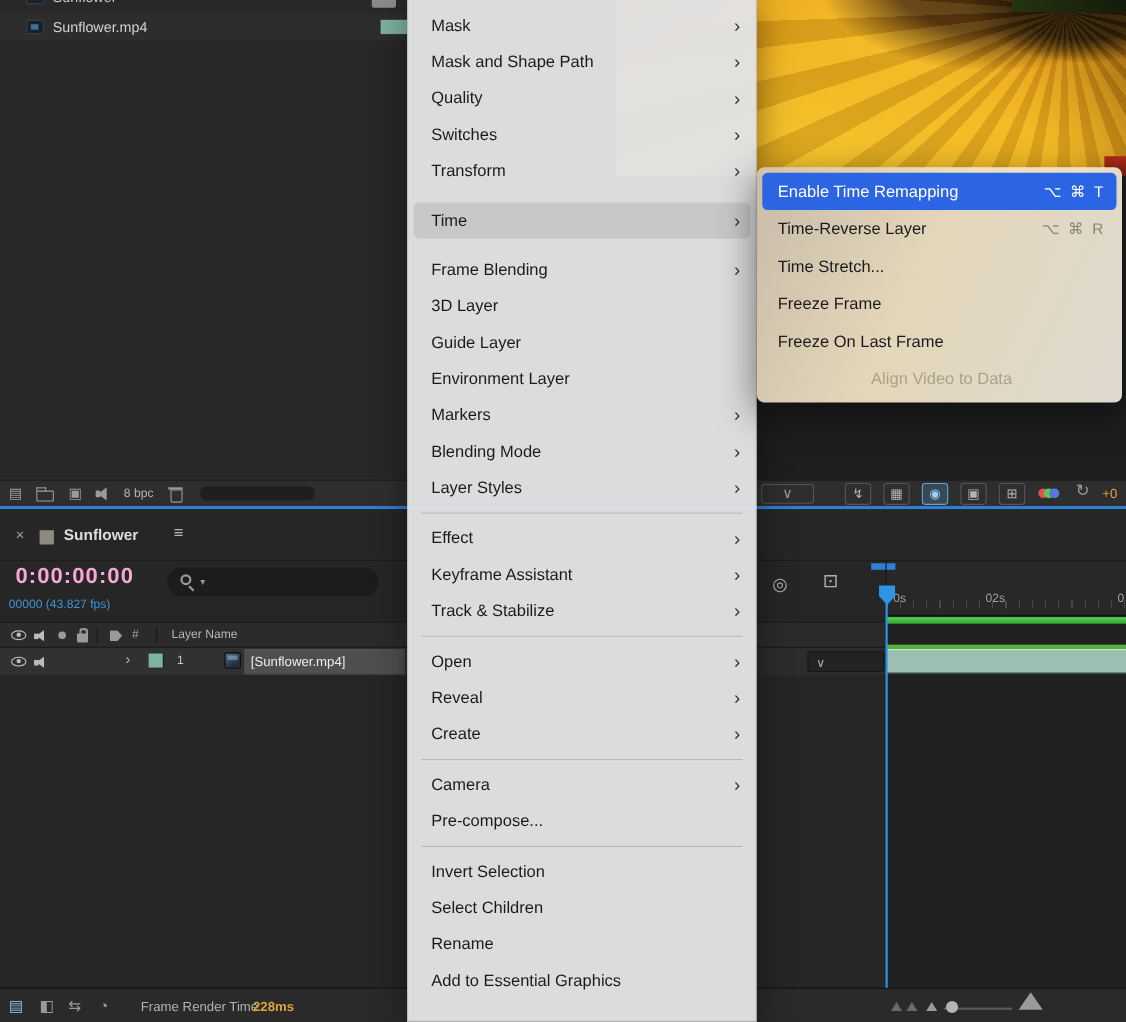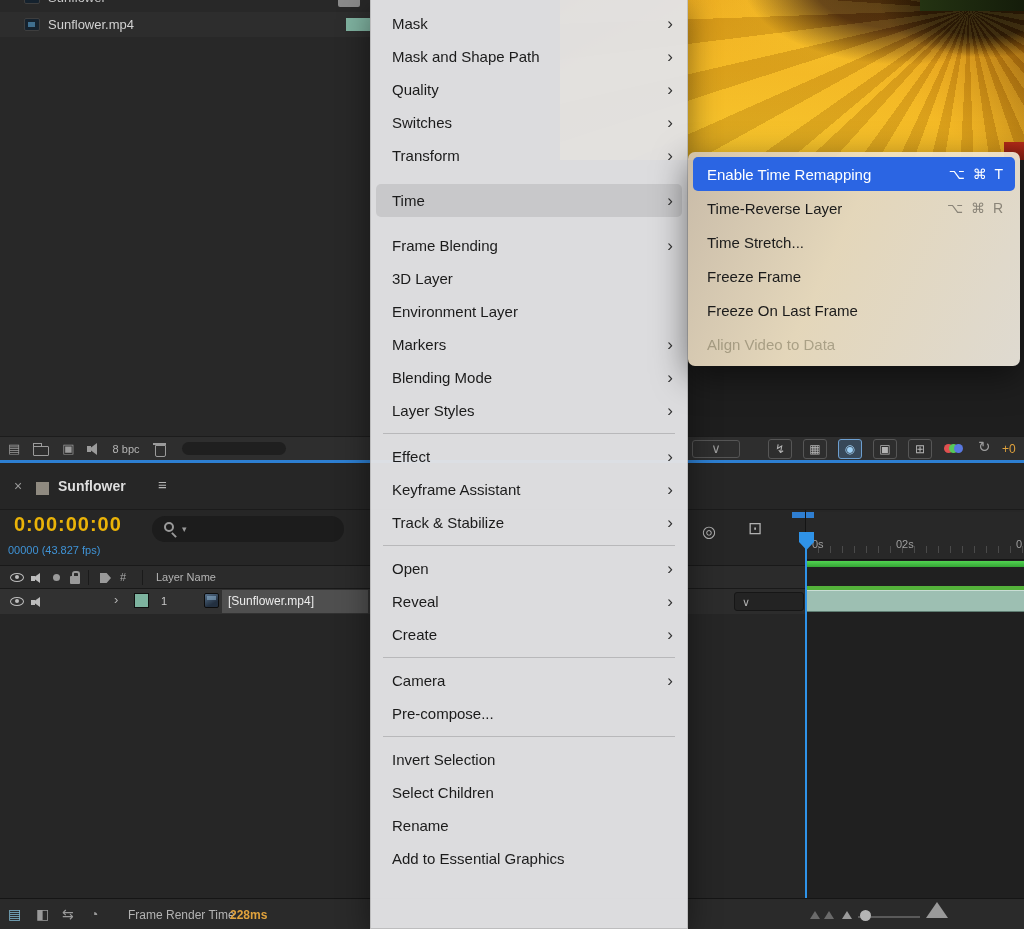--- a/index.html
+++ b/index.html
@@ -68,21 +68,21 @@
   #focus-line{position:absolute;left:0;top:460px;width:1024px;height:3px;background:#2d7fd2;}
 
   
   #timeline{position:absolute;left:0;top:463px;width:1024px;height:435px;background:#262626;}
   #tab-close{position:absolute;left:14px;top:478px;font-size:14px;color:#9a9a9a;}
   #tab-swatch{position:absolute;left:36px;top:482px;width:13px;height:13px;background:#8f8a80;}
   #tab-title{position:absolute;left:58px;top:478px;font-size:14px;font-weight:bold;color:#dedede;}
   #tab-menu{position:absolute;left:158px;top:477px;font-size:15px;color:#b5b5b5;}
   #tab-sep{position:absolute;left:0;top:509px;width:1024px;height:1px;background:#1b1b1b;}
 
-  #time-display{position:absolute;left:14px;top:513px;font-size:20px;font-weight:bold;color:#eab308;letter-spacing:1px;}
+  #time-display{position:absolute;left:14px;top:513px;font-size:20px;font-weight:bold;color:#f9a8d4;letter-spacing:1px;}
   #frame-info{position:absolute;left:8px;top:544px;font-size:11px;color:#3f93d6;}
   #search-box{position:absolute;left:152px;top:516px;width:192px;height:26px;background:#1c1c1c;border-radius:13px;}
   .mag{position:absolute;left:12px;top:6px;width:10px;height:10px;border:2px solid #9a9a9a;border-radius:50%;}
   .mag::after{content:"";position:absolute;left:7px;top:8px;width:2px;height:6px;background:#9a9a9a;transform:rotate(-45deg);}
   .mag-caret{position:absolute;left:30px;top:8px;font-size:9px;color:#9a9a9a;}
 
   #icon-flow2{position:absolute;left:702px;top:524px;font-size:16px;color:#b0b0b0;}
   #icon-graph{position:absolute;left:748px;top:521px;font-size:17px;color:#b0b0b0;}
 
   #ruler-band{position:absolute;left:806px;top:512px;width:218px;height:48px;background:#282828;border-bottom:1px solid #151515;}
@@ -164,21 +164,21 @@
   .mi-arrow{margin-left:auto;font-size:17px;color:#333;line-height:1;}
   .menu-sep{height:1px;background:rgba(0,0,0,.16);margin:6px 12px;}
 
   #time-submenu{position:absolute;left:688px;top:152px;width:332px;z-index:21;border-radius:7px;
     background:linear-gradient(115deg,rgba(210,196,176,.95),rgba(240,226,196,.94) 45%,rgba(233,228,218,.95));
     box-shadow:0 10px 34px rgba(0,0,0,.5);padding:5px;font-size:15px;color:#1b1b1b;}
   .sub-item{height:34px;display:flex;align-items:center;padding:0 10px 0 14px;border-radius:5px;}
   .sub-item .shortcut{margin-left:auto;color:#8a8478;font-size:14px;letter-spacing:2px;}
   .sub-item.highlighted{background:#2b65e3;color:#fff;}
   .sub-item.highlighted .shortcut{color:#fff;}
-  .sub-item.disabled{color:rgba(90,85,60,.42);}
+  .sub-item.disabled{color:rgba(90,85,60,.42);justify-content:center;}
 </style>
 </head>
 <body>
 
 <div class="stage">
 
   <div id="project-panel">
     <div id="pp-cliprow">
       <div class="inner">
         <span class="mini-footage"></span>
@@ -329,20 +329,23 @@
         <span class="mi-arrow">›</span>
       </div>
       <div class="menu-item">
         <span>Frame Blending</span>
         <span class="mi-arrow">›</span>
       </div>
       <div class="menu-item">
         <span>3D Layer</span>
       </div>
       <div class="menu-item">
+        <span>Guide Layer</span>
+      </div>
+      <div class="menu-item">
         <span>Environment Layer</span>
       </div>
       <div class="menu-item">
         <span>Markers</span>
         <span class="mi-arrow">›</span>
       </div>
       <div class="menu-item">
         <span>Blending Mode</span>
         <span class="mi-arrow">›</span>
       </div>

